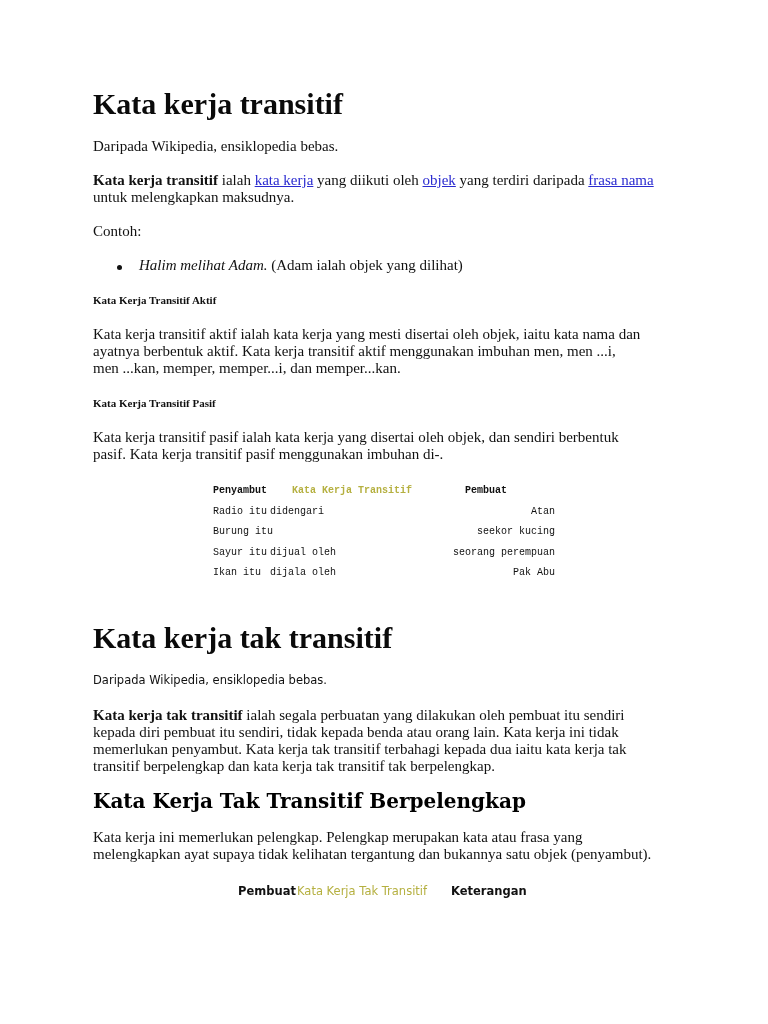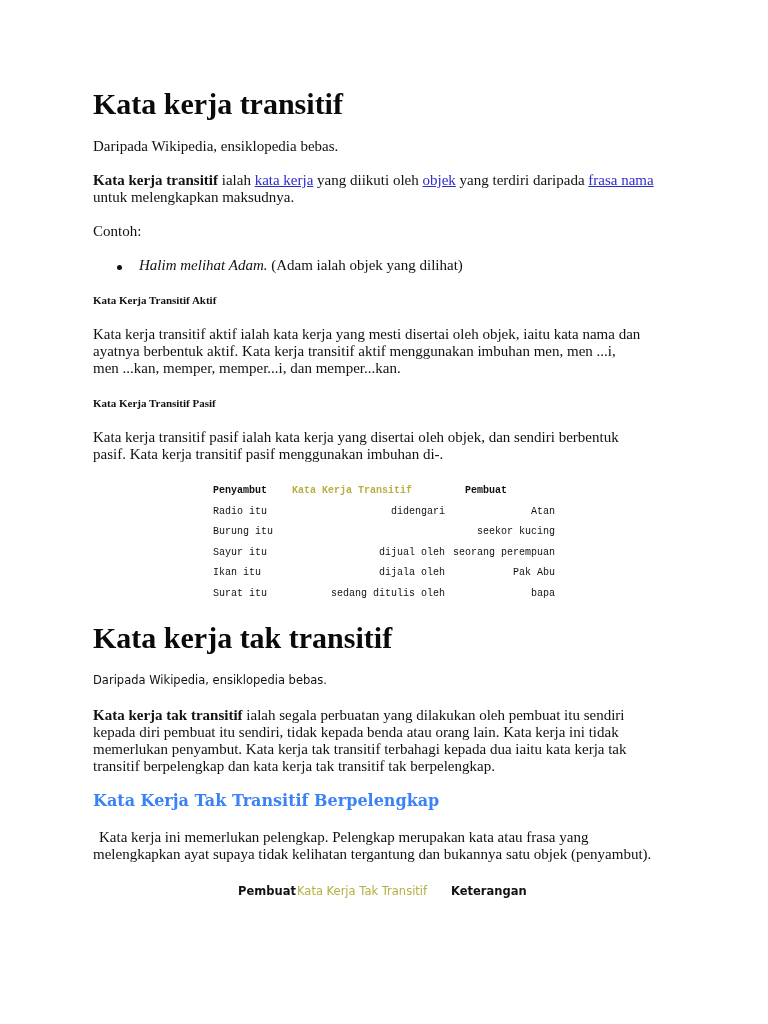--- a/index.html
+++ b/index.html
@@ -75,32 +75,32 @@
       font-size: 10px;
       color: #111;
     }
     .tbl .row {
       position: relative;
       height: 20.5px;
       line-height: 20.5px;
       white-space: nowrap;
     }
     .tbl .c1 { position: absolute; left: 0; }
-    .tbl .c2 { position: absolute; left: 57px; width: 175px; text-align: right; }
+    .tbl .c2 { position: absolute; left: 57px; width: 175px; text-align: left; }
     .tbl .c3 { position: absolute; right: 0; text-align: right; }
     .tbl .hdr { font-weight: bold; }
     .tbl .hdr .c1 { left: 0; }
     .tbl .hdr .c2 { left: 79px; width: auto; text-align: left; color: #b5b040; }
     .tbl .hdr .c3 { left: 252px; right: auto; text-align: left; }
     .h-blue {
       font-family: "DejaVu Serif", "Liberation Serif", serif;
       font-weight: bold;
-      font-size: 16px;
+      font-size: 20px;
       line-height: 18px;
-      color: #3b82f6;
+      color: #000000;
       white-space: nowrap;
     }
     .tbl2 {
       position: absolute;
       top: 884px;
       left: 238px;
       font-family: "DejaVu Sans", "Liberation Sans", sans-serif;
       font-weight: bold;
       font-size: 11.5px;
       line-height: 14px;
@@ -153,38 +153,33 @@
   <div class="row">
     <span class="c1">Sayur itu</span>
     <span class="c2">dijual oleh</span>
     <span class="c3">seorang perempuan</span>
   </div>
   <div class="row">
     <span class="c1">Ikan itu</span>
     <span class="c2">dijala oleh</span>
     <span class="c3">Pak Abu</span>
   </div>
-  <div class="row">
-    <span class="c1">Surat itu</span>
-    <span class="c2">sedang ditulis oleh</span>
-    <span class="c3">bapa</span>
-  </div>
 </div>
 
 <h1 class="abs h1" style="left:93px; top:621px;">Kata kerja tak transitif</h1>
 
 <div class="abs sans-small" style="left:93px; top:673px;">Daripada Wikipedia, ensiklopedia bebas.</div>
 
 <p class="abs p" style="left:93px; top:707px;"><b>Kata kerja tak transitif</b><span> ialah segala perbuatan yang dilakukan oleh pembuat itu sendiri</span></p>
 <p class="abs p" style="left:93px; top:724px;">kepada diri pembuat itu sendiri, tidak kepada benda atau orang lain. Kata kerja ini tidak</p>
 <p class="abs p" style="left:93px; top:741px;">memerlukan penyambut. Kata kerja tak transitif terbahagi kepada dua iaitu kata kerja tak</p>
 <p class="abs p" style="left:93px; top:758px;">transitif berpelengkap dan kata kerja tak transitif tak berpelengkap.</p>
 
 <div class="abs h-blue" style="left:93px; top:792px;">Kata Kerja Tak Transitif Berpelengkap</div>
 
-<p class="abs p" style="left:93px; top:829px;margin-left:6px;">Kata kerja ini memerlukan pelengkap. Pelengkap merupakan kata atau frasa yang</p>
+<p class="abs p" style="left:93px; top:829px;">Kata kerja ini memerlukan pelengkap. Pelengkap merupakan kata atau frasa yang</p>
 <p class="abs p" style="left:93px; top:846px;">melengkapkan ayat supaya tidak kelihatan tergantung dan bukannya satu objek (penyambut).</p>
 
 <div class="tbl2">
   <span style="left:0;">Pembuat</span>
   <span class="olive" style="left:59px; font-weight:normal;">Kata Kerja Tak Transitif</span>
   <span style="left:213px;">Keterangan</span>
 </div>
 
 </body></html>

